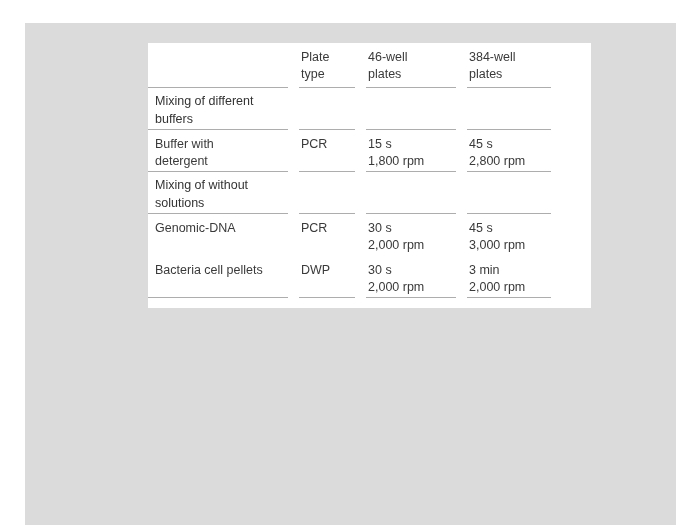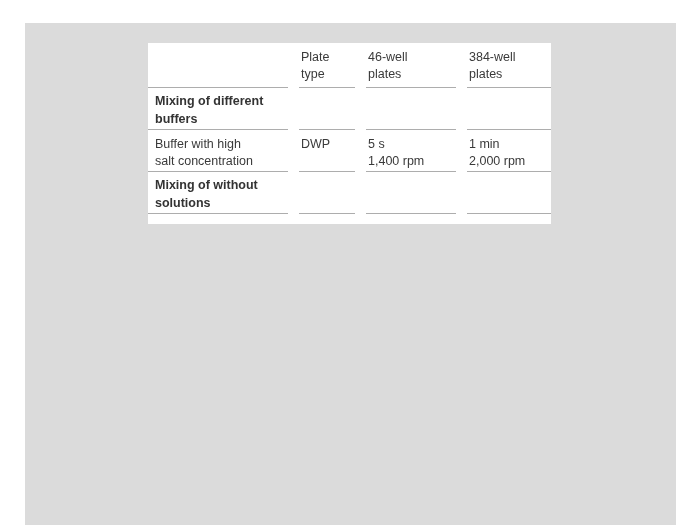--- a/index.html
+++ b/index.html
@@ -12,21 +12,21 @@
   }
   .panel {
     position: absolute;
     left: 25px; top: 23px;
     width: 651px; height: 502px;
     background: #dbdbdb;
   }
   .card {
     position: absolute;
     left: 148px; top: 43px;
-    width: 403px;
+    width: 443px;
     background: #ffffff;
     padding-bottom: 10px;
   }
   table.params {
     border-collapse: separate;
     border-spacing: 0;
     table-layout: fixed;
     width: 403px;
     color: #3a3a3a;
     font-size: 12.5px;
@@ -38,21 +38,21 @@
     white-space: pre-line;
     padding: 6px 2px 2px 13px;
     font-weight: normal;
     overflow: hidden;
   }
   table.params th:first-child, table.params td:first-child {
     padding-left: 7px;
   }
   thead th { font-weight: bold; padding-top: 7px; }
   tr.section td:first-child {
-    font-weight: bold;
+    font-weight: normal;
     line-height: 18px;
     padding-top: 4px;
     color: #333333;
   }
   
   tr.div > th, tr.div > td {
     background: linear-gradient(#adadad, #adadad) right bottom / calc(100% - 11px) 1px no-repeat;
   }
   tr.div > th:first-child, tr.div > td:first-child {
     background: linear-gradient(#adadad, #adadad) left bottom / 100% 1px no-repeat;
@@ -86,31 +86,47 @@
       </tr>
     </thead>
     <tbody>
       <tr class="section div h36">
         <td>Mixing of different
 buffers</td>
         <td></td>
         <td></td>
         <td></td>
       </tr>
-      <tr class="div h41">
-        <td>Buffer with high
-salt concentration</td>
-        <td>DWP</td>
-        <td>5 s
-1,400 rpm</td>
-        <td>1 min
-2,000 rpm</td>
+      <tr class="div h42">
+        <td>Buffer with
+detergent</td>
+        <td>PCR</td>
+        <td>15 s
+1,800 rpm</td>
+        <td>45 s
+2,800 rpm</td>
       </tr>
       <tr class="section div h39">
         <td>Mixing of without
 solutions</td>
         <td></td>
         <td></td>
         <td></td>
       </tr>
+      <tr class="h42">
+        <td>Genomic-DNA</td>
+        <td>PCR</td>
+        <td>30 s
+2,000 rpm</td>
+        <td>45 s
+3,000 rpm</td>
+      </tr>
+      <tr class="div h42">
+        <td>Bacteria cell pellets</td>
+        <td>DWP</td>
+        <td>30 s
+2,000 rpm</td>
+        <td>3 min
+2,000 rpm</td>
+      </tr>
     </tbody>
   </table>
 </div>
 
 </body></html>

